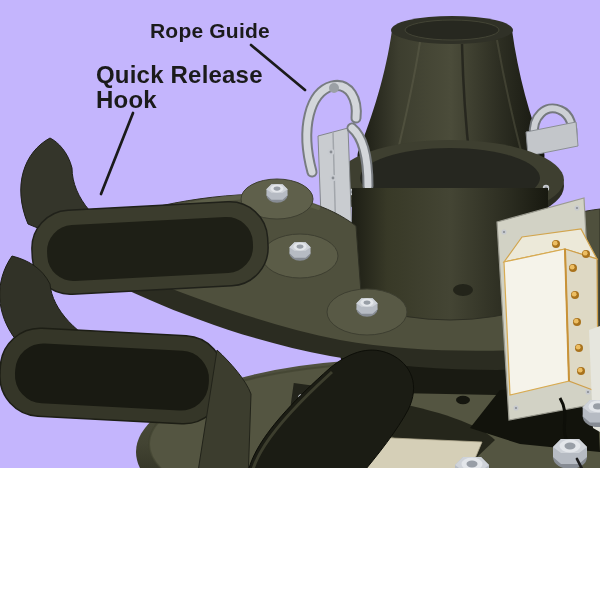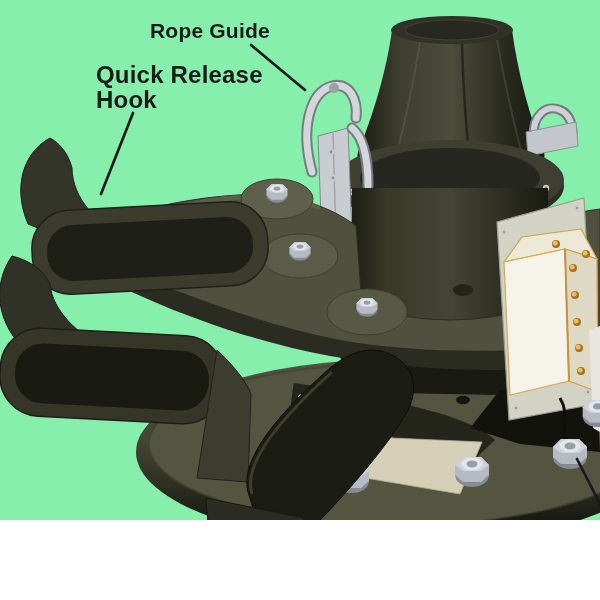--- a/index.html
+++ b/index.html
@@ -1,17 +1,17 @@
 <!DOCTYPE html>
 <html><head>
 <meta charset="utf-8">
 <style>
   html,body{margin:0;padding:0;background:#ffffff;}
   .stage{
-    position:relative;width:600px;height:520px;background:#86efac;
+    position:relative;width:600px;height:468px;background:#c4b5fd;
     overflow:hidden;font-family:"Liberation Sans",sans-serif;
   }
   .stage svg{position:absolute;left:0;top:0;}
   .callout{
     position:absolute;color:#1b1b1b;font-weight:bold;
     font-family:"Liberation Sans",sans-serif;
     letter-spacing:0.2px;
   }
   .callout.rope{left:150px;top:19px;font-size:21px;white-space:nowrap;}
   .callout.qrh{left:96px;top:62px;font-size:24px;width:175px;line-height:25px;}

